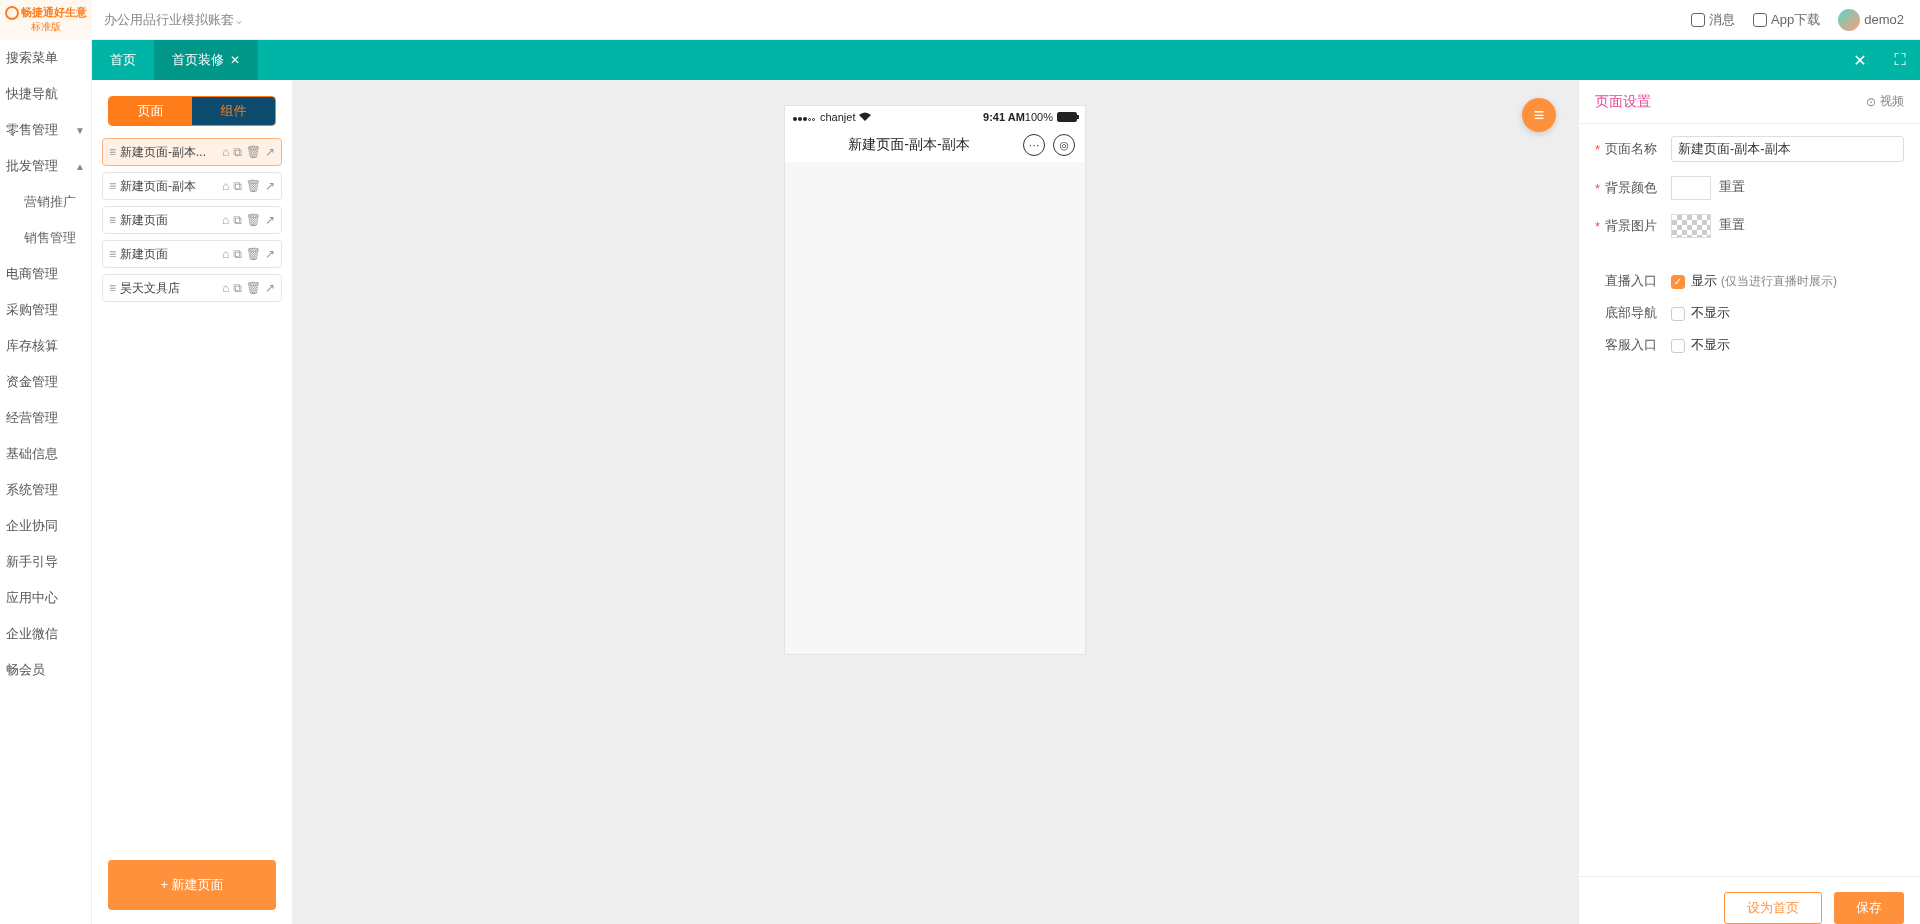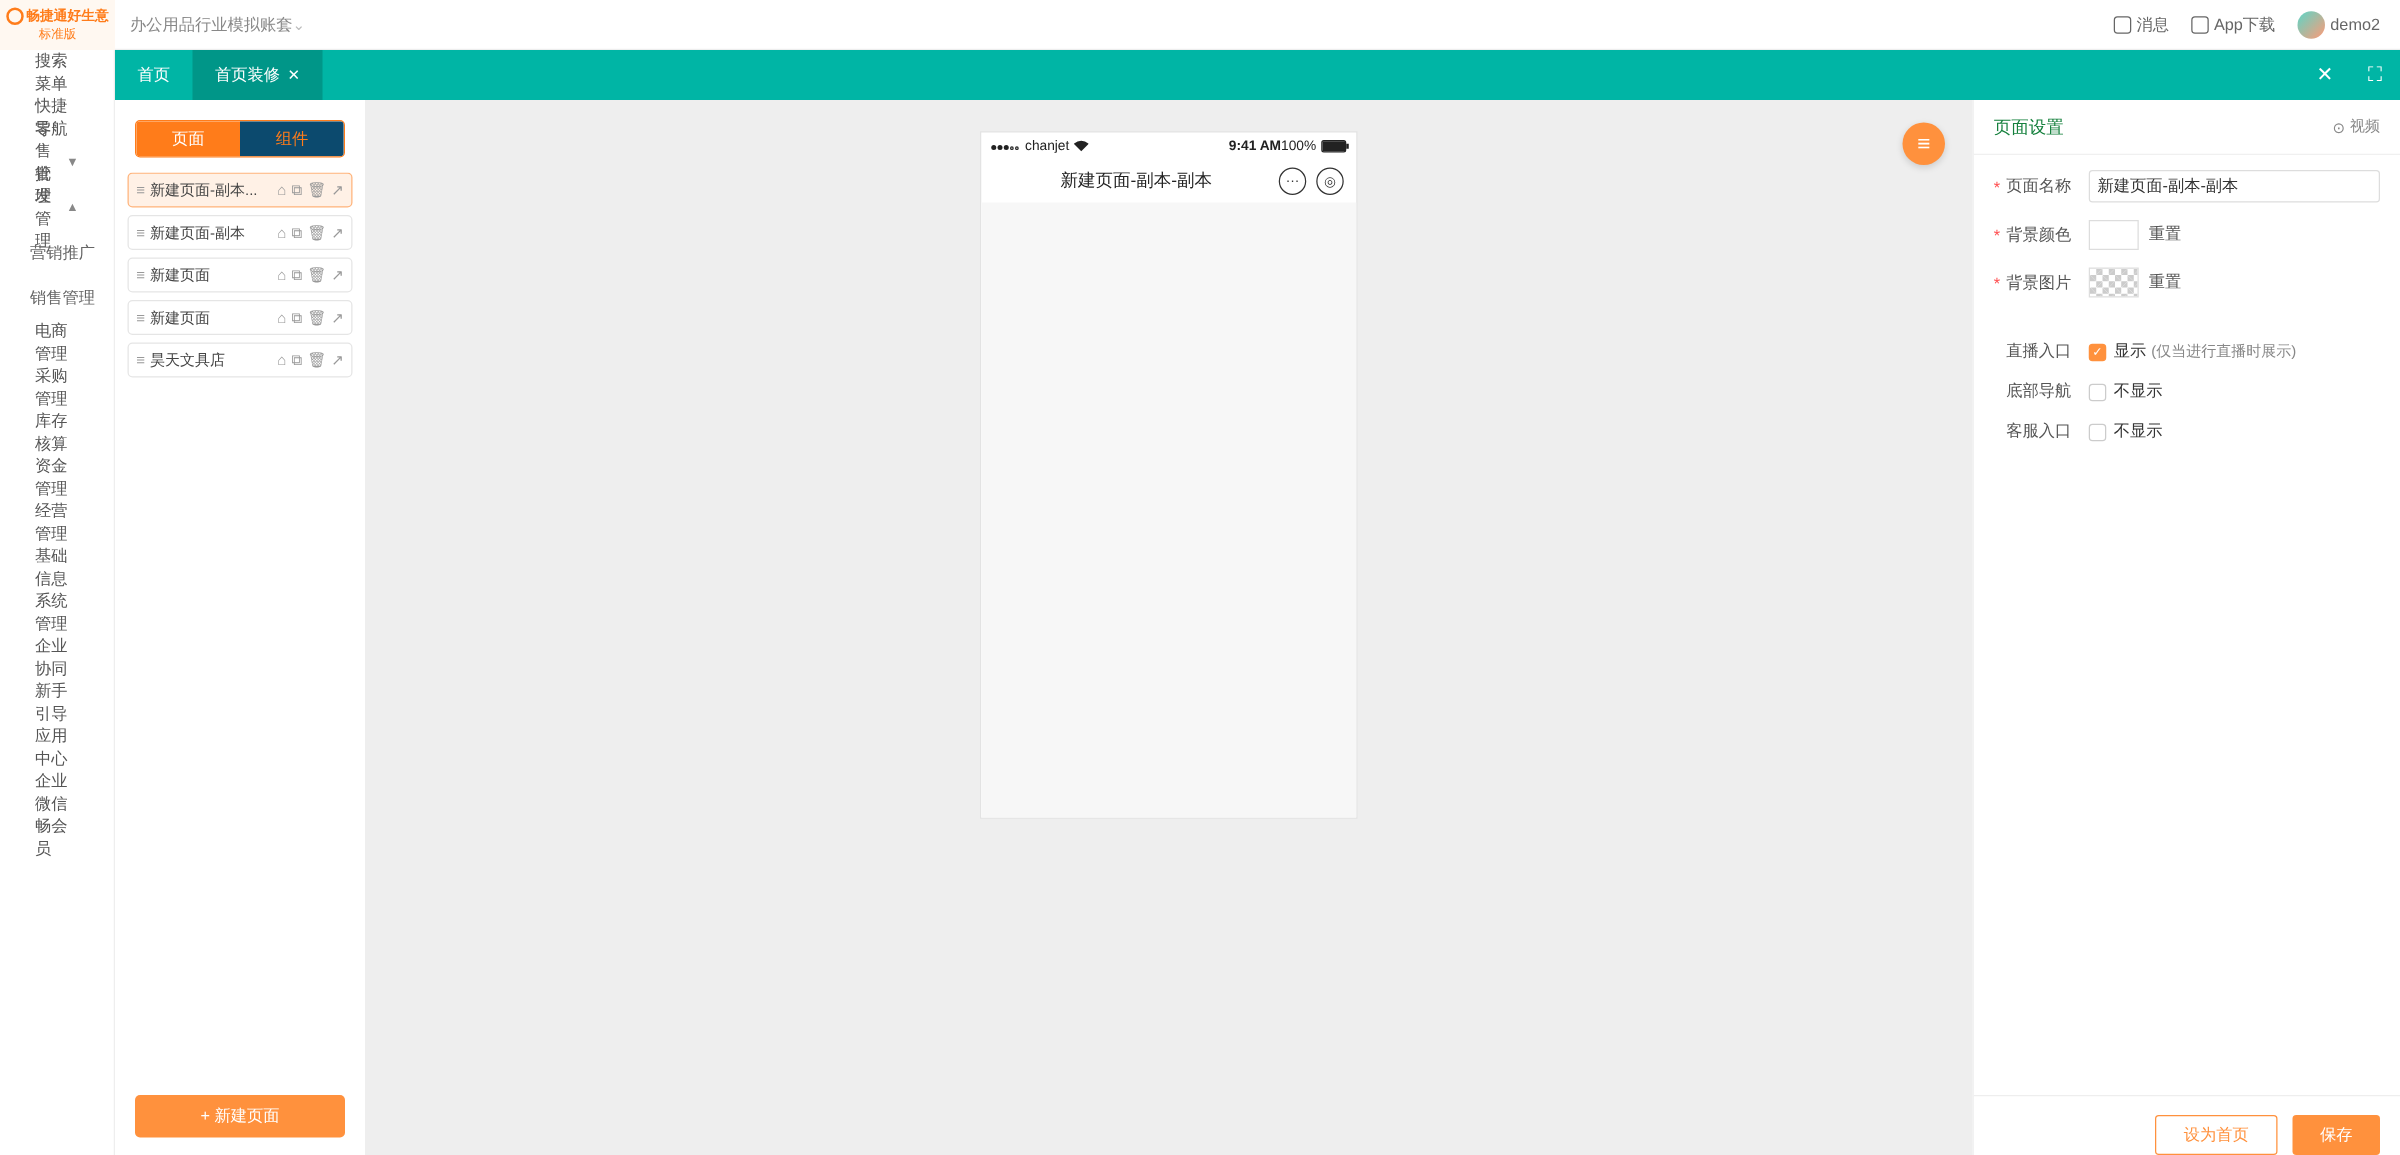--- a/index.html
+++ b/index.html
@@ -14,21 +14,21 @@
 .acct{margin-left:12px;color:#888;display:flex;align-items:center;}
 .acct .chev{color:#bbb;font-size:12px}
 .top-right{margin-left:auto;display:flex;align-items:center;gap:18px;padding-right:16px;color:#666}
 .tr-item{display:flex;align-items:center;gap:4px;cursor:pointer}
 .tr-ico{width:14px;height:14px;border:1px solid #666;border-radius:3px;display:inline-block;position:relative}
 .avatar{width:22px;height:22px;border-radius:50%;background:linear-gradient(135deg,#5bd6c8,#ff9a76)}
 
 
 .layout{display:flex;height:calc(100% - 40px)}
 .nav{width:92px;background:#fff;border-right:1px solid #eee;overflow:auto;flex:none}
-.nav-item{height:36px;display:flex;align-items:center;padding:0 28px;color:#555;cursor:pointer;font-size:13px;justify-content:space-between}
+.nav-item{height:36px;display:flex;align-items:center;padding:0 6px;color:#555;cursor:pointer;font-size:13px;justify-content:space-between}
 .nav-item.expanded{font-weight:normal}
 .nav-caret{font-size:10px;color:#888}
 .nav-sub{padding-left:24px;color:#666;height:36px;display:flex;align-items:center;cursor:pointer}
 
 
 .main{flex:1;display:flex;flex-direction:column;min-width:0}
 .tabbar{height:40px;background:#00b5a5;display:flex;align-items:stretch;color:#fff}
 .tab{padding:0 18px;display:flex;align-items:center;gap:6px;cursor:pointer;font-size:13px}
 .tab.active{background:#009688}
 .tab .x{font-size:12px}
@@ -41,21 +41,21 @@
 .lc-tabs{display:flex;margin:16px 16px 12px 16px;border:1px solid #ff7c1a;border-radius:4px;overflow:hidden}
 .lc-tab{flex:1;text-align:center;height:28px;line-height:28px;cursor:pointer}
 .lc-tab.on{background:#ff7c1a;color:#fff}
 .lc-tab.off{color:#ff7c1a;background:#0c4a6e}
 .pagelist{padding:0 10px;flex:1;overflow:auto}
 .page-row{border:1px solid #e5e5e5;border-radius:4px;height:28px;display:flex;align-items:center;margin-bottom:6px;padding:0 6px;gap:4px;cursor:pointer;background:#fff}
 .page-row.sel{background:#fff1e6;border-color:#ffb37a}
 .page-row .drag{color:#999;font-size:12px}
 .page-row .pname{flex:1;color:#444;font-size:12px;white-space:nowrap;overflow:hidden;text-overflow:ellipsis}
 .page-row .a{color:#999;font-size:12px;cursor:pointer}
-.newpage{margin:10px 16px 14px 16px;height:34px;border-radius:4px;background:#ff913d;color:#fff;display:flex;align-items:center;justify-content:center;cursor:pointer}
+.newpage{margin:10px 16px 14px 16px;height:50px;border-radius:4px;background:#ff913d;color:#fff;display:flex;align-items:center;justify-content:center;cursor:pointer}
 
 
 .canvas{flex:1;background:#eeeeee;position:relative;overflow:auto}
 .phone{position:absolute;left:50%;top:26px;transform:translateX(-50%);width:300px;background:#fff;box-shadow:0 0 0 1px #e3e3e3}
 .statusbar{height:22px;display:flex;align-items:center;padding:0 8px;font-size:11px;color:#222}
 .sb-l{display:flex;align-items:center;gap:4px}
 .sb-c{flex:1;text-align:right;font-weight:700}
 .sb-r{display:flex;align-items:center;gap:4px}
 .dots span{display:inline-block;width:4px;height:4px;border-radius:50%;background:#222;margin-right:1px}
 .dots span.o{background:transparent;border:1px solid #222;width:3px;height:3px}
@@ -65,21 +65,21 @@
 .phone-title{height:34px;display:flex;align-items:center;padding:0 10px;border-bottom:0}
 .phone-title .t{flex:1;text-align:center;font-size:14px;color:#222}
 .phone-title .caps{display:flex;gap:8px}
 .cap{width:22px;height:22px;border:1px solid #333;border-radius:12px;display:flex;align-items:center;justify-content:center;font-size:11px}
 .phone-body{height:492px;background:#f7f7f7}
 .fab{position:absolute;right:22px;top:18px;width:34px;height:34px;border-radius:50%;background:#ff913d;display:flex;align-items:center;justify-content:center;color:#fff;font-size:18px;cursor:pointer;box-shadow:0 2px 6px rgba(0,0,0,.15)}
 
 
 .rightcol{width:342px;background:#fff;border-left:1px solid #eee;display:flex;flex-direction:column}
 .rc-head{height:44px;display:flex;align-items:center;padding:0 16px;border-bottom:1px solid #f0f0f0}
-.rc-head .t{font-size:14px;color:#15803d}
+.rc-head .t{font-size:14px;color:#ec4899}
 .rc-head .video{margin-left:auto;color:#888;font-size:12px;display:flex;align-items:center;gap:4px;cursor:pointer}
 .rc-body{padding:12px 16px;flex:1;overflow:auto}
 .field{display:flex;align-items:center;margin-bottom:14px;font-size:13px}
 .field .req{color:#ff4d4f;width:10px}
 .field .lbl{width:66px;color:#555}
 .field .ctrl{flex:1}
 .inp{width:100%;height:26px;border:1px solid #ddd;border-radius:3px;padding:0 6px;font-size:13px;color:#333}
 .swatch{width:40px;height:24px;border:1px solid #ddd;background:#fff;display:inline-block;vertical-align:middle;margin-right:8px}
 .reset{color:#555;cursor:pointer}
 .checker{width:40px;height:24px;border:1px solid #ddd;display:inline-block;vertical-align:middle;margin-right:8px;background-image:linear-gradient(45deg,#ccc 25%,transparent 25%),linear-gradient(-45deg,#ccc 25%,transparent 25%),linear-gradient(45deg,transparent 75%,#ccc 75%),linear-gradient(-45deg,transparent 75%,#ccc 75%);background-size:10px 10px;background-position:0 0,0 5px,5px -5px,-5px 0}

